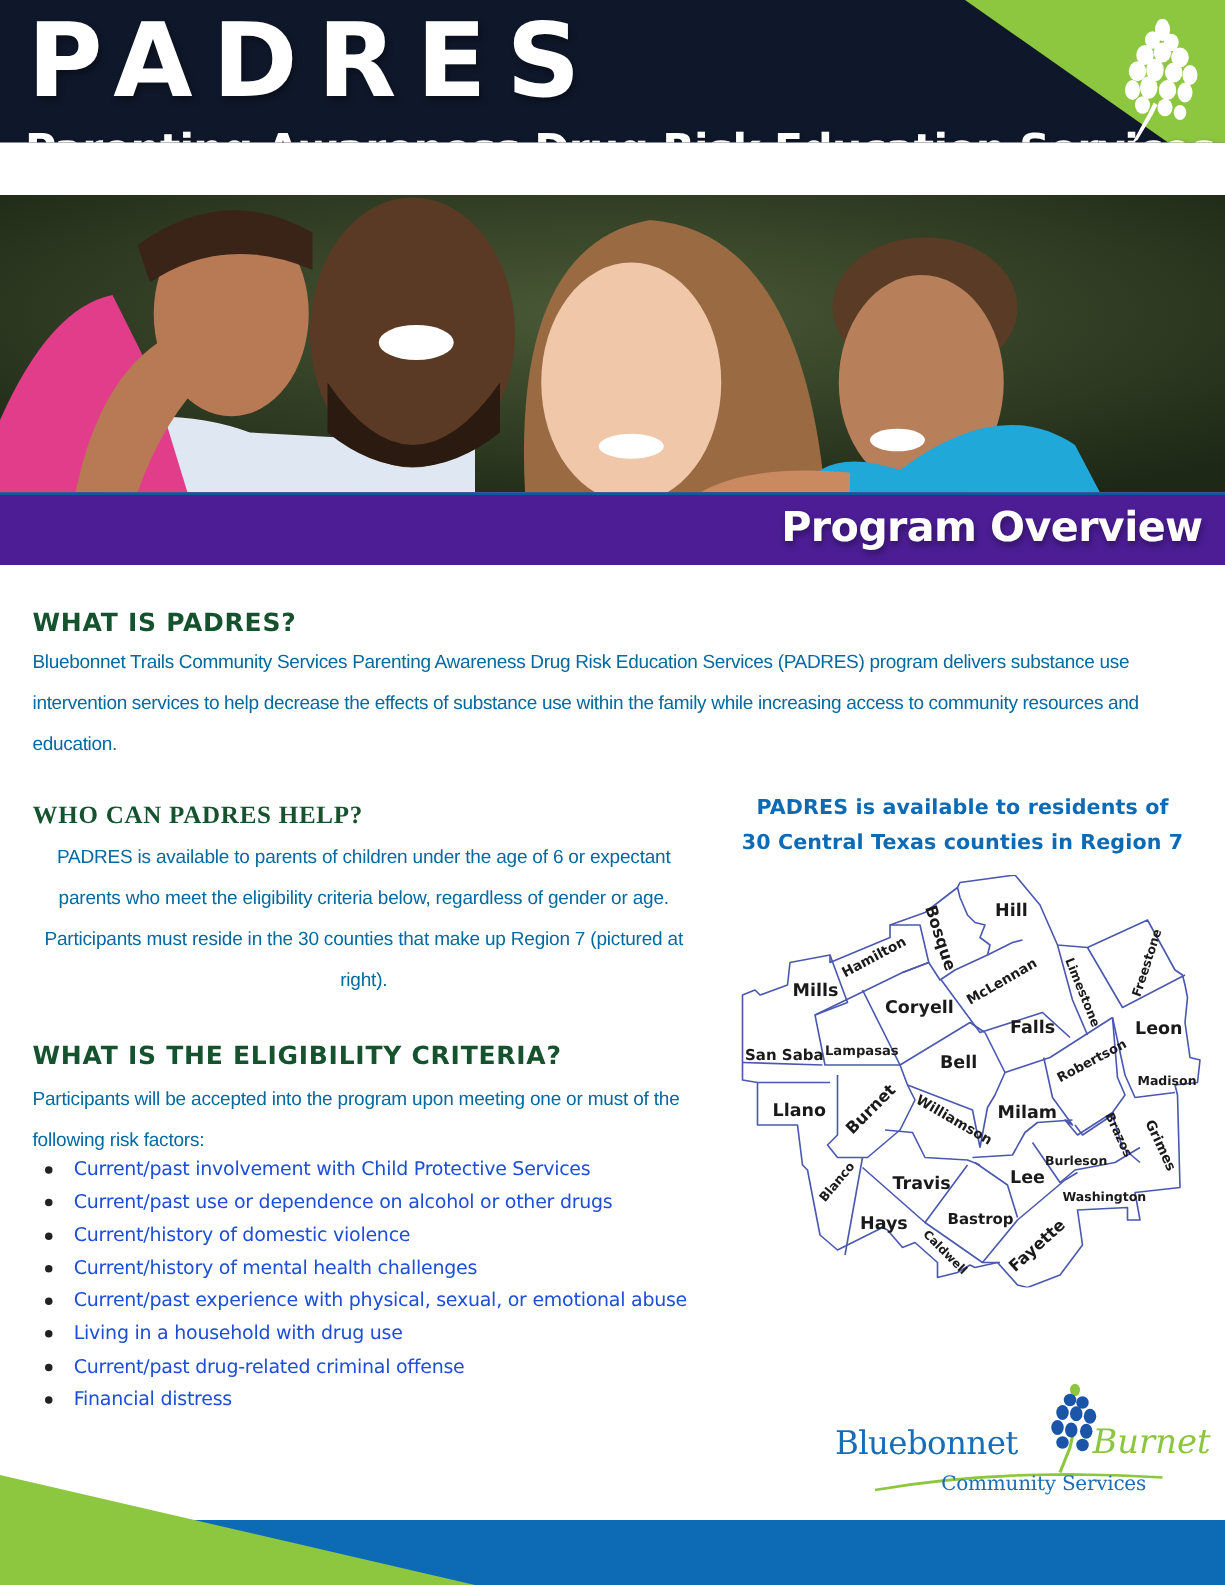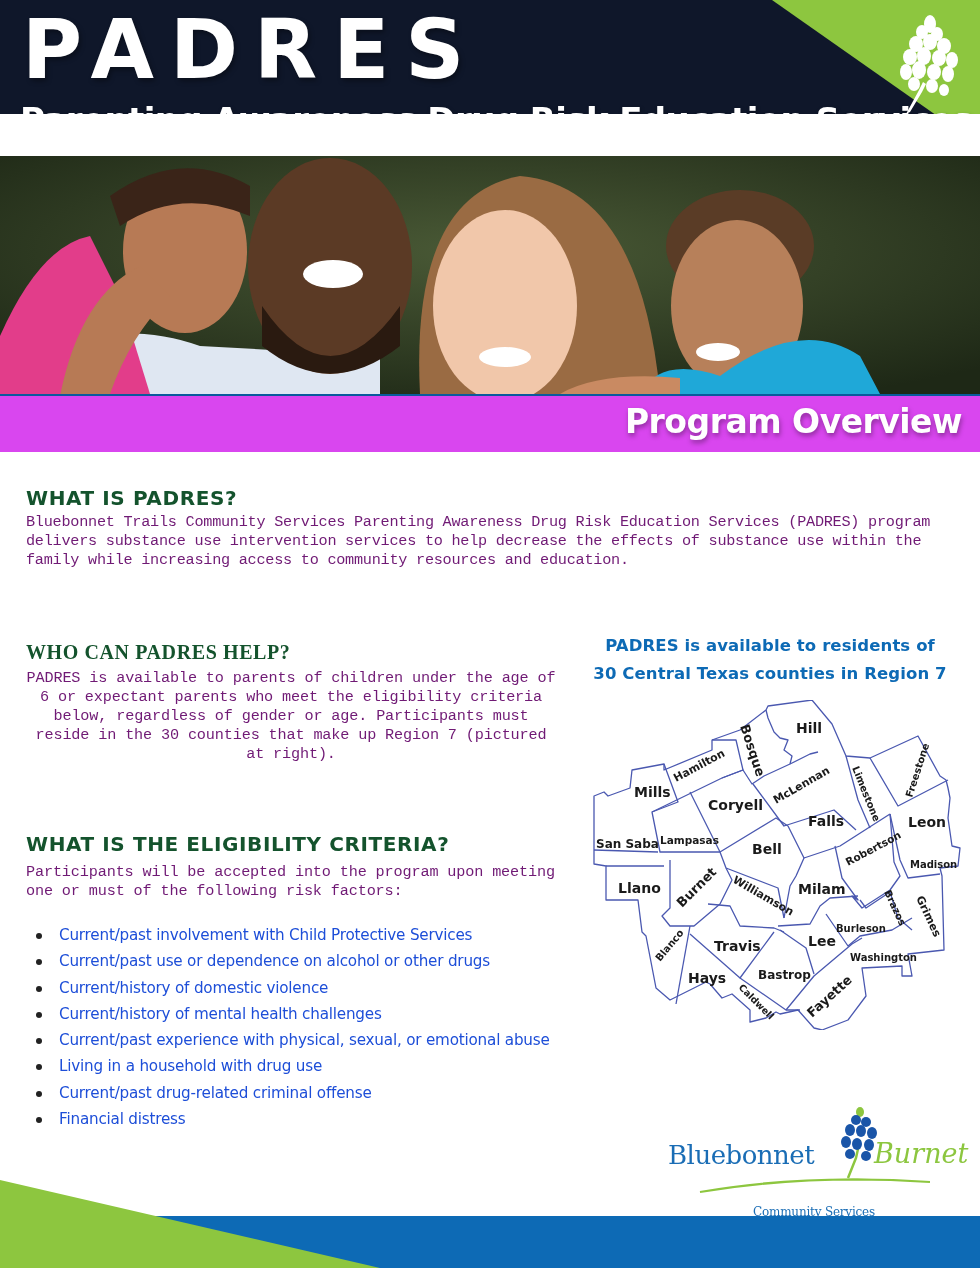--- a/index.html
+++ b/index.html
@@ -12,26 +12,26 @@
   .header .title { position: absolute; left: 22px; top: 2px; font-family: "DejaVu Sans", sans-serif; font-weight: bold; font-size: 82px; letter-spacing: 16px; color: #ffffff; line-height: 96px; text-shadow: 2px 3px 5px rgba(0,0,0,0.35); }
   .header .subtitle { position: absolute; left: 20px; top: 100px; font-family: "DejaVu Sans", sans-serif; font-weight: bold; font-size: 34px; color: #ffffff; letter-spacing: -0.6px; text-shadow: 1px 2px 4px rgba(0,0,0,0.35); white-space: nowrap; }
   .header .flower-icon { position: absolute; left: 892px; top: 12px; width: 70px; height: 105px; }
 
   
   .photo { position: absolute; left: 0; top: 156px; width: 980px; height: 238px; overflow: hidden;
     background: linear-gradient(90deg, #2f3a22 0%, #3b4a2a 30%, #25321c 60%, #3a4a2c 85%, #2a3620 100%); }
   .photo svg { width: 980px; height: 238px; display: block; }
 
   
-  .overview-bar { position: absolute; left: 0; top: 394px; width: 980px; height: 58px; background: #d946ef; border-top: 2px solid #0a5a9c; }
+  .overview-bar { position: absolute; left: 0; top: 394px; width: 980px; height: 58px; background: #4c1d95; border-top: 2px solid #0a5a9c; }
   .overview-bar .label { position: absolute; right: 18px; top: 6px; font-family: "DejaVu Sans", sans-serif; font-weight: bold; font-size: 33px; color: #fff; letter-spacing: -0.5px; text-shadow: 1px 3px 5px rgba(0,0,0,0.35); white-space: nowrap; }
 
   
   .h2 { position: absolute; font-family: "DejaVu Sans", sans-serif; font-weight: bold; color: #14532d; font-size: 20px; letter-spacing: 0.6px; white-space: nowrap; }
-  .para { position: absolute; font-family: Liberation Mono, monospace; font-size: 15.2px; line-height: 19px; color: #701a75; }
+  .para { position: absolute; font-family: Liberation Sans, sans-serif; font-size: 15.2px; line-height: 33px; color: #0369a1; }
   .sec1-h { left: 26px; top: 486px; }
   .sec1-p { left: 26px; top: 513px; width: 940px; letter-spacing: -0.25px; }
   .sec2-h { left: 26px; top: 641px; font-family: Liberation Serif, serif; }
   .sec2-p { left: 26px; top: 669px; width: 530px; letter-spacing: -0.15px; text-align: center; }
   .sec3-h { left: 26px; top: 832px; }
   .sec3-p { left: 26px; top: 863px; width: 560px; letter-spacing: -0.15px; }
 
   .criteria { position: absolute; left: 26px; top: 922px; width: 600px; list-style: none; }
   .criteria li { position: relative; padding-left: 33px; font-family: "DejaVu Sans", sans-serif; font-size: 15.2px; line-height: 26.3px; color: #1d4ed8; letter-spacing: -0.2px; white-space: nowrap; }
   .criteria li .bullet { position: absolute; left: 10px; top: 11px; width: 6px; height: 6px; border-radius: 50%; background: #222; }
@@ -40,21 +40,21 @@
   .map-title { position: absolute; left: 572px; top: 632px; width: 396px; text-align: center; font-family: "DejaVu Sans", sans-serif; font-weight: bold; color: #0d6ab5; font-size: 16.5px; line-height: 28px; letter-spacing: 0.1px; }
   .map { position: absolute; left: 590px; top: 700px; width: 380px; height: 330px; }
   .map svg { width: 380px; height: 330px; display: block; }
   .map svg .edge { fill: none; stroke: #4a58b0; stroke-width: 1.3; stroke-linejoin: round; }
   .map svg text { font-family: "DejaVu Sans", sans-serif; font-weight: bold; fill: #1a1a1a; }
 
   
   .logo { position: absolute; left: 660px; top: 1100px; width: 310px; height: 105px; }
   .logo .bluebonnet { position: absolute; left: 8px; top: 40px; font-family: "DejaVu Serif", serif; font-size: 26px; color: #1a6db5; letter-spacing: -0.5px; }
   .logo .trails { position: absolute; left: 214px; top: 38px; font-family: "DejaVu Serif", serif; font-style: italic; font-size: 27px; color: #8cc63f; }
-  .logo .community { position: absolute; left: 93px; top: 77px; font-family: "DejaVu Serif", serif; font-size: 12px; color: #1a6db5; letter-spacing: -0.2px; white-space: nowrap; margin-top: 28px; }
+  .logo .community { position: absolute; left: 93px; top: 77px; font-family: "DejaVu Serif", serif; font-size: 16px; color: #1a6db5; letter-spacing: -0.2px; white-space: nowrap; }
   .logo .swoosh { position: absolute; left: 0; top: 0; width: 310px; height: 105px; }
 
   
   .footer { position: absolute; left: 0; top: 1160px; width: 980px; height: 108px; overflow: hidden; }
   .footer svg { width: 980px; height: 108px; display: block; }
 </style>
 </head>
 <body>
 
 <div class="header">

